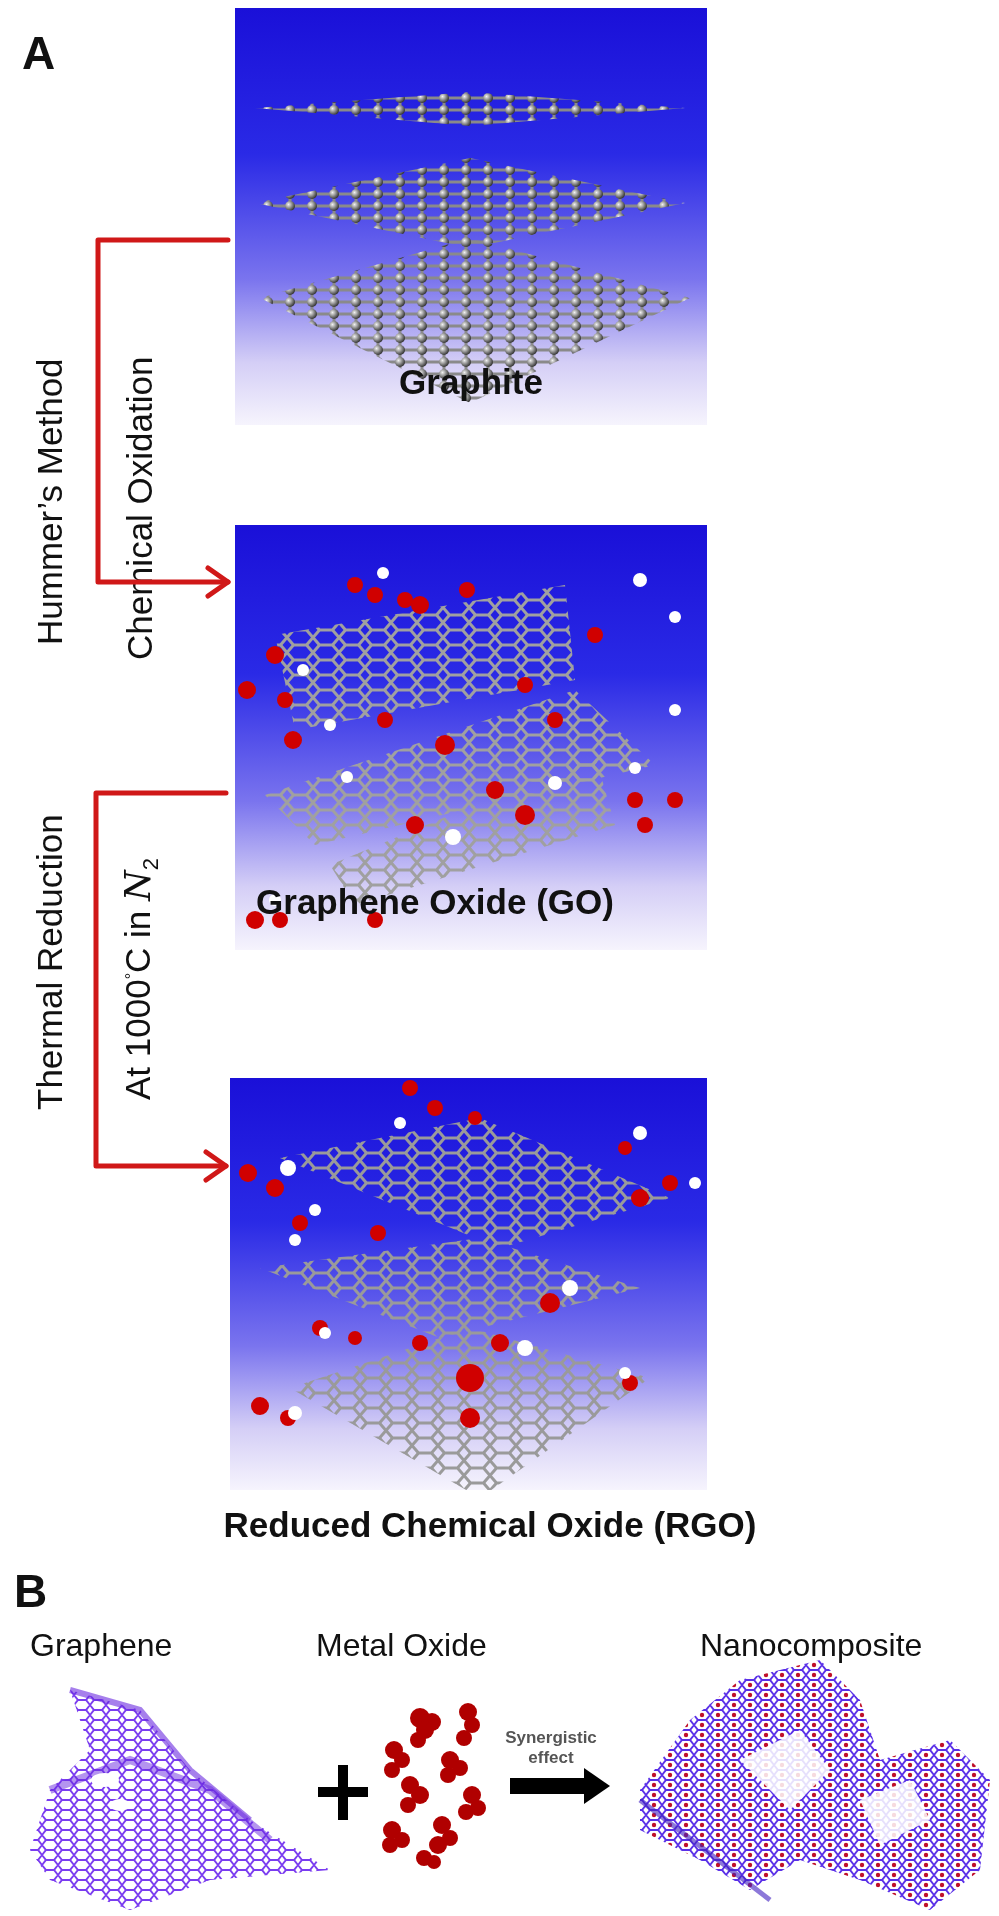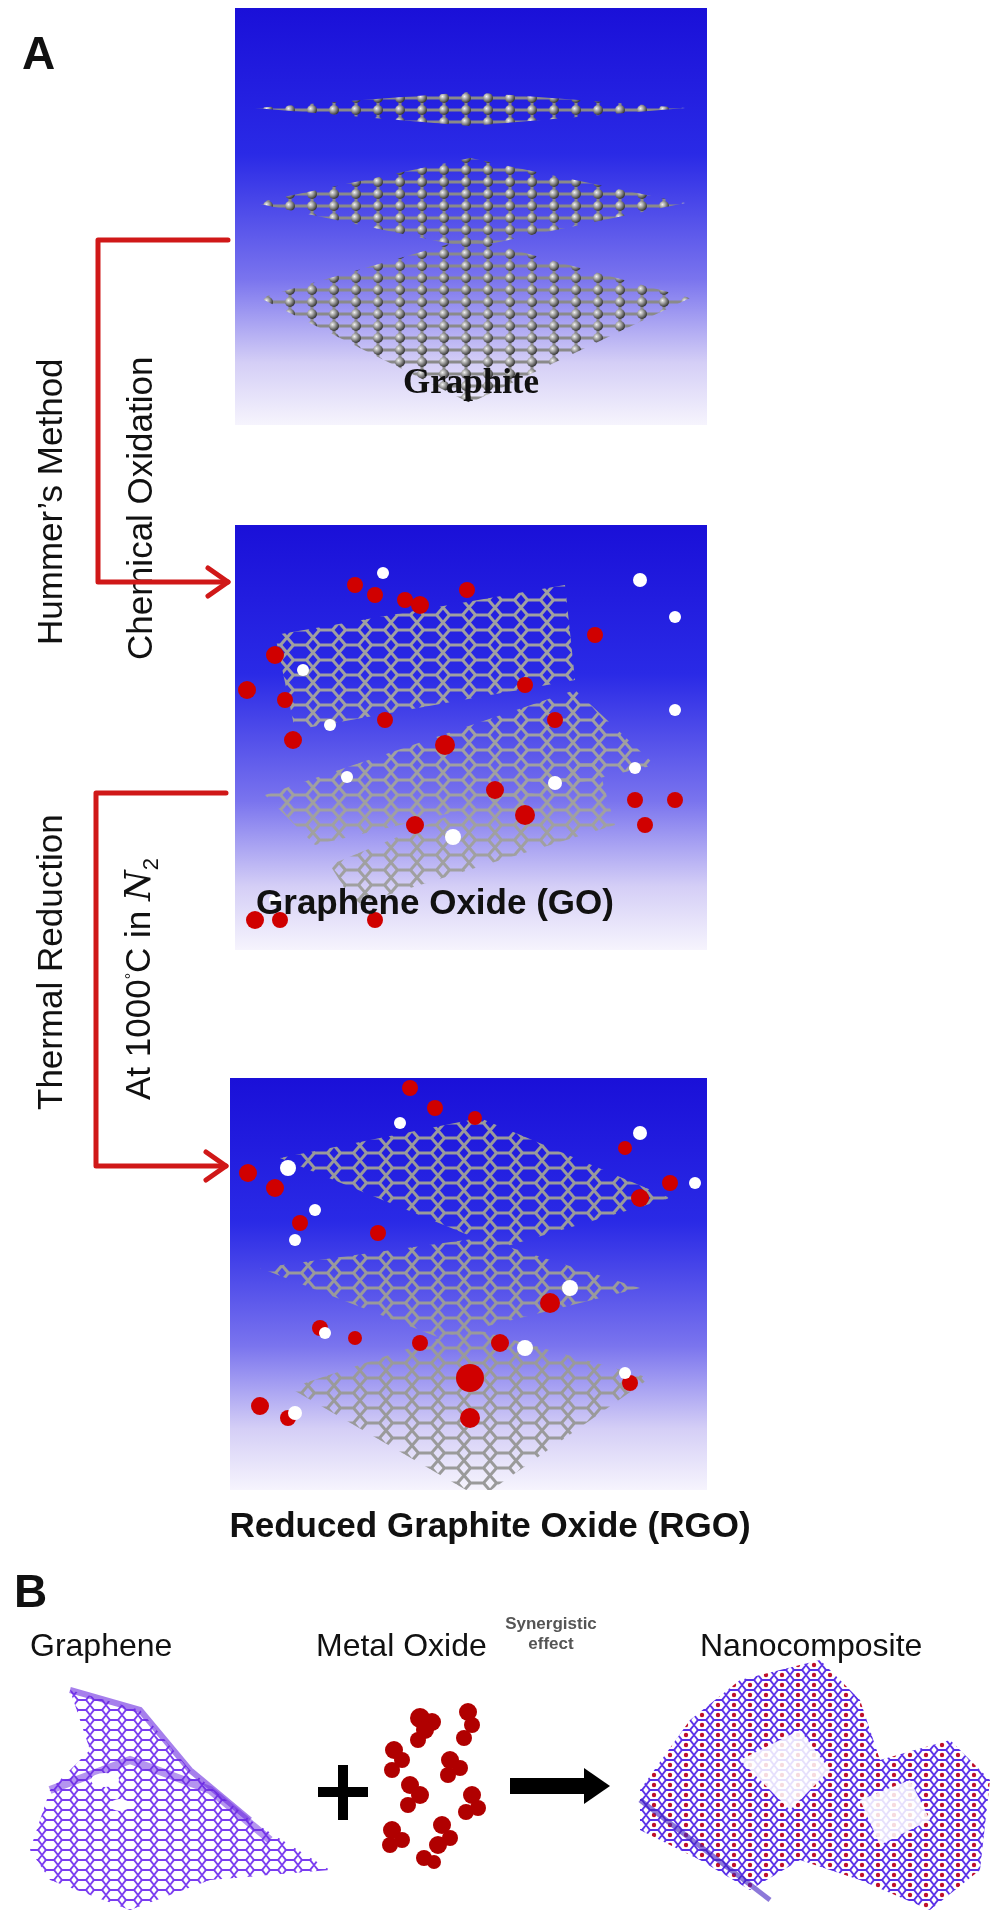--- a/index.html
+++ b/index.html
@@ -48,21 +48,21 @@
         <path d="M0 6 H22 M11 0 V12" stroke="#8a8a8a" stroke-width="3"></path>
         <circle cx="11" cy="6" r="5" fill="url(#cball)"></circle>
       </pattern>
     </defs>
     <polygon points="20,100 235,84 450,100 235,118" fill="url(#gridA)"></polygon>
     <polygon points="20,195 235,150 450,195 235,240" fill="url(#gridA)"></polygon>
     <polygon points="25,290 235,230 455,290 235,395" fill="url(#gridA)"></polygon>
   </svg>
 </div>
 <div class="caption" style="left:235px;top:365px;width:472px;top:360px;"></div>
-<div class="caption" style="left:235px;top:362px;width:472px;font-family:Liberation Serif, serif;">Graphite</div>
+<div class="caption" style="left:235px;top:362px;width:472px;">Graphite</div>
 
 <div class="mol-panel" style="left:235px;top:525px;width:472px;height:425px;">
   <svg width="472" height="425" viewBox="0 0 472 425">
     <defs>
       <pattern id="hexA" width="26" height="15" patternUnits="userSpaceOnUse">
         <path d="M0 7.5 L6.5 0 H19.5 L26 7.5 L19.5 15 H6.5 Z" fill="none" stroke="#a0a0a0" stroke-width="3"></path>
       </pattern>
     </defs>
     <polygon points="40,110 330,60 340,155 60,205" fill="url(#hexA)"></polygon>
     <polygon points="30,270 340,165 420,240 80,320" fill="url(#hexA)"></polygon>
@@ -149,21 +149,21 @@
         <circle cx="85" cy="132" r="6"></circle>
         <circle cx="65" cy="162" r="6"></circle>
       <circle cx="340" cy="210" r="8"></circle>
         <circle cx="95" cy="255" r="6"></circle>
         <circle cx="295" cy="270" r="8"></circle>
       <circle cx="395" cy="295" r="6"></circle>
         <circle cx="65" cy="335" r="7"></circle>
     </g>
   </svg>
 </div>
-<div class="caption" style="left:200px;top:1505px;width:580px;">Reduced Graphite Oxide (RGO)</div>
+<div class="caption" style="left:200px;top:1505px;width:580px;">Reduced Chemical Oxide (RGO)</div>
 
 <div class="panel-label" style="left:14px;top:1568px;">B</div>
 
 <div class="b-title" style="left:30px;top:1627px;">Graphene</div>
 <div class="b-title" style="left:316px;top:1627px;text-align:right;">Metal Oxide</div>
 <div class="b-title" style="left:700px;top:1627px;">Nanocomposite</div>
 
 <svg class="abs" style="left:10px;top:1680px;" width="320" height="230" viewBox="0 0 320 230">
   <defs>
     <pattern id="hexP" width="16" height="10" patternUnits="userSpaceOnUse">
@@ -207,21 +207,21 @@
       <circle cx="22" cy="140" r="8"></circle>
       <circle cx="10" cy="145" r="8"></circle>
     <circle cx="62" cy="125" r="9"></circle>
       <circle cx="70" cy="138" r="8"></circle>
       <circle cx="58" cy="145" r="9"></circle>
     <circle cx="44" cy="158" r="8"></circle>
       <circle cx="54" cy="162" r="7"></circle>
   </g>
 </svg>
 
-<div class="syn" style="left:496px;top:1614px;width:110px;">
+<div class="syn" style="left:496px;top:1728px;width:110px;">
   <div>Synergistic</div>
   <div>effect</div>
 </div>
 <svg class="abs" style="left:510px;top:1768px;" width="100" height="36">
   <rect x="0" y="10" width="76" height="16" fill="#000"></rect>
   <polygon points="74,0 100,18 74,36" fill="#000"></polygon>
 </svg>
 
 <svg class="abs" style="left:630px;top:1660px;" width="369" height="256" viewBox="0 0 369 256">
   <defs>

